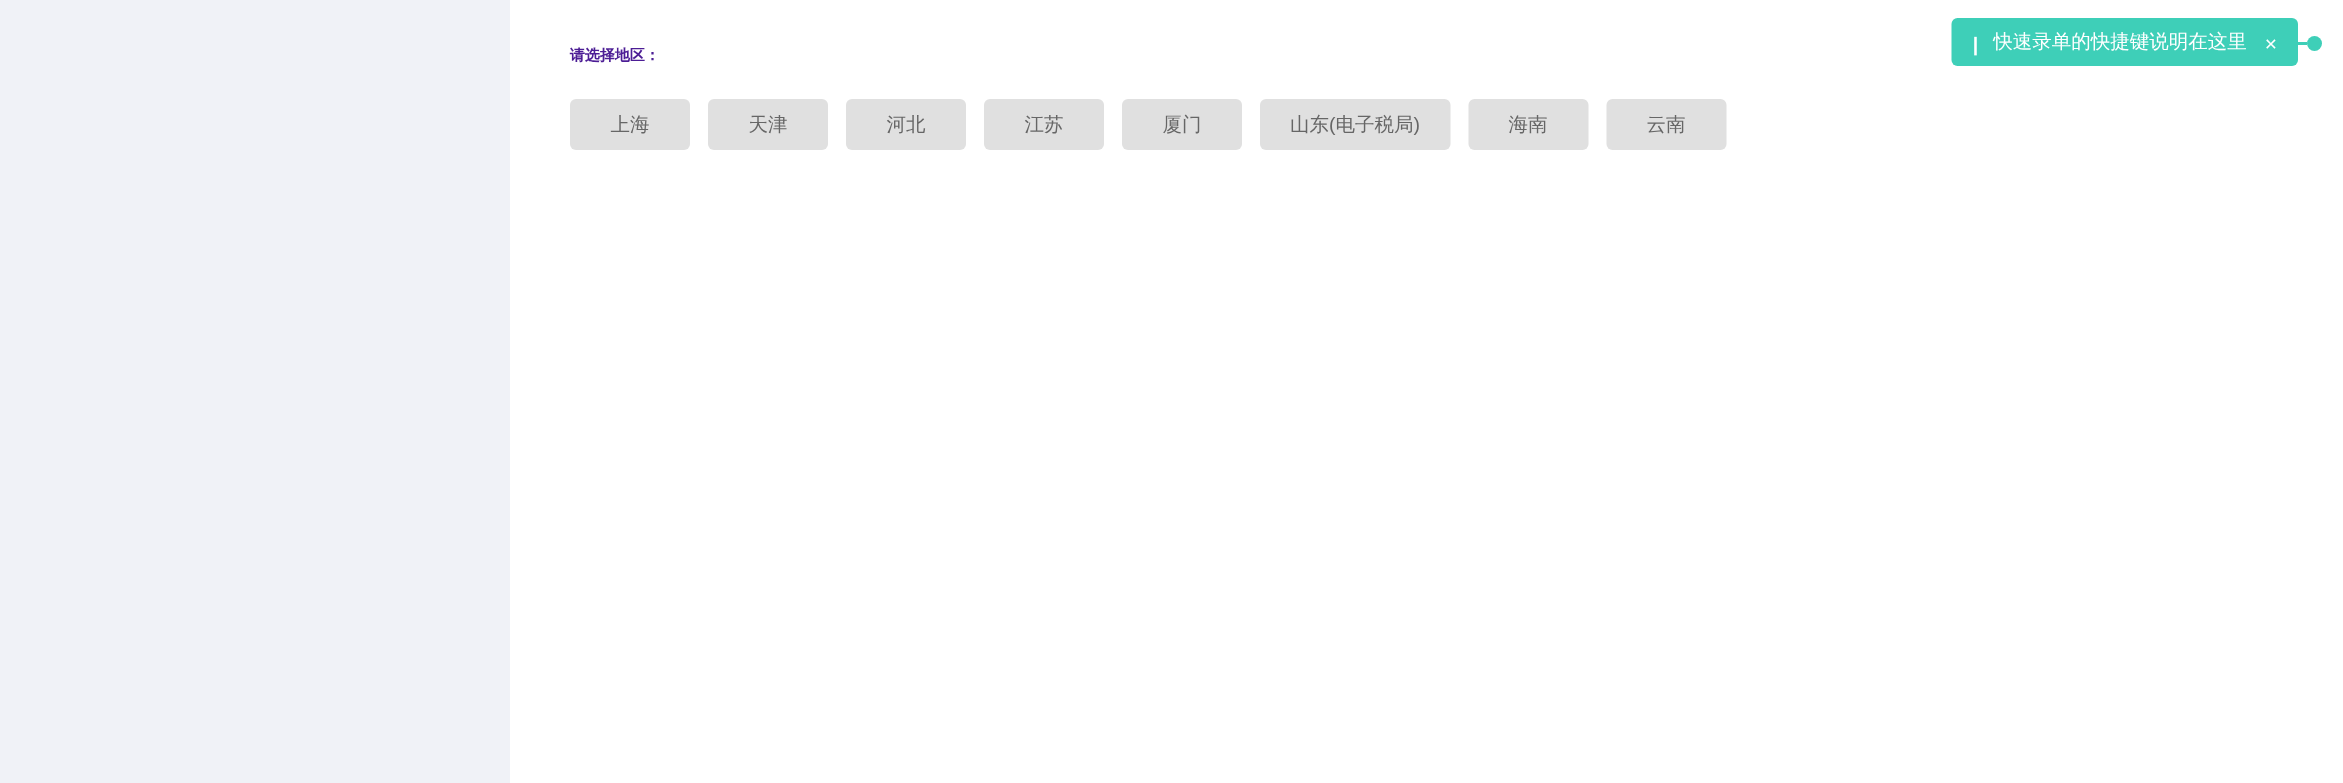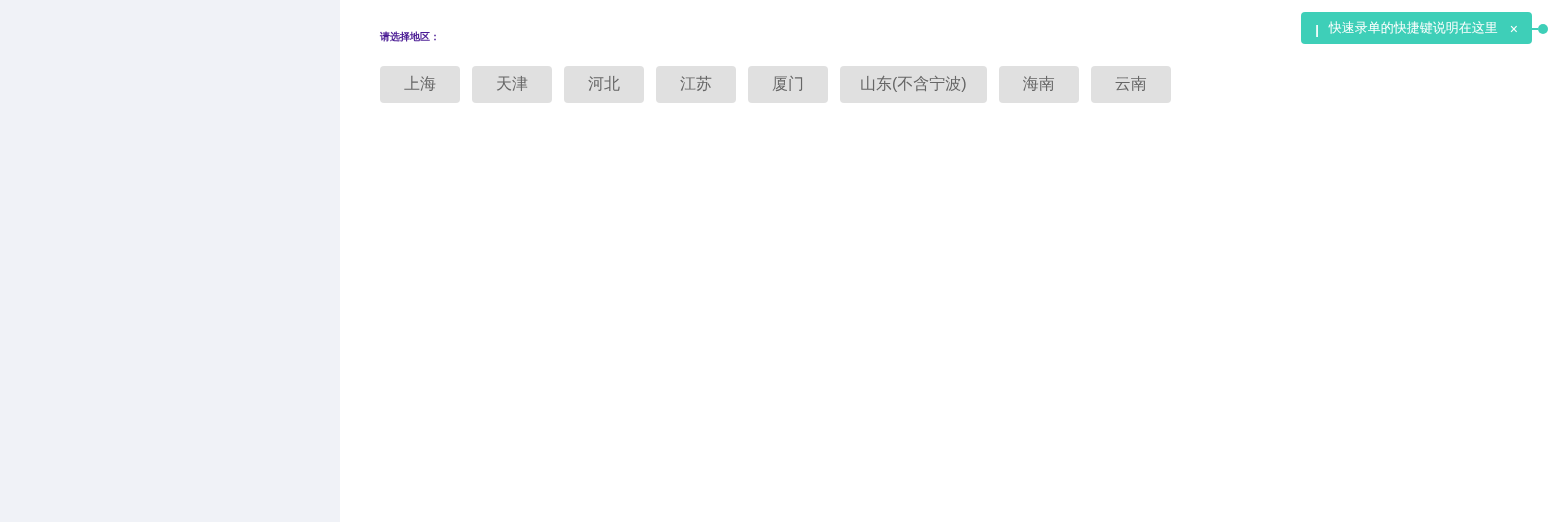--- a/index.html
+++ b/index.html
@@ -48,21 +48,21 @@
       flex-wrap: wrap;
       gap: 12px;
     }
 
     .region-btn {
       background: #e0e0e0;
       color: #666;
       border: none;
       border-radius: 4px;
       padding: 8px 20px;
-      font-size: 16px;
+      font-size: 13px;
       cursor: pointer;
       font-family: 'Microsoft YaHei', 'PingFang SC', sans-serif;
       min-width: 80px;
       text-align: center;
     }
 
     
     .tooltip-banner {
       position: absolute;
       top: 12px;
@@ -117,21 +117,21 @@
 
 <div class="main-content">
   <div class="page-label">请选择地区：</div>
   <div class="region-buttons">
 
   <button class="region-btn">上海</button>
       <button class="region-btn">天津</button>
       <button class="region-btn">河北</button>
       <button class="region-btn">江苏</button>
       <button class="region-btn">厦门</button>
-      <button class="region-btn">山东(不含宁波)</button>
+      <button class="region-btn">山东(电子税局)</button>
       <button class="region-btn">海南</button>
       <button class="region-btn">云南</button>
     </div>
 </div>
 
 <div class="tooltip-banner">
   <span>快速录单的快捷键说明在这里</span>
   <span class="tooltip-close">×</span>
 </div>
 <div class="tooltip-line"></div>

